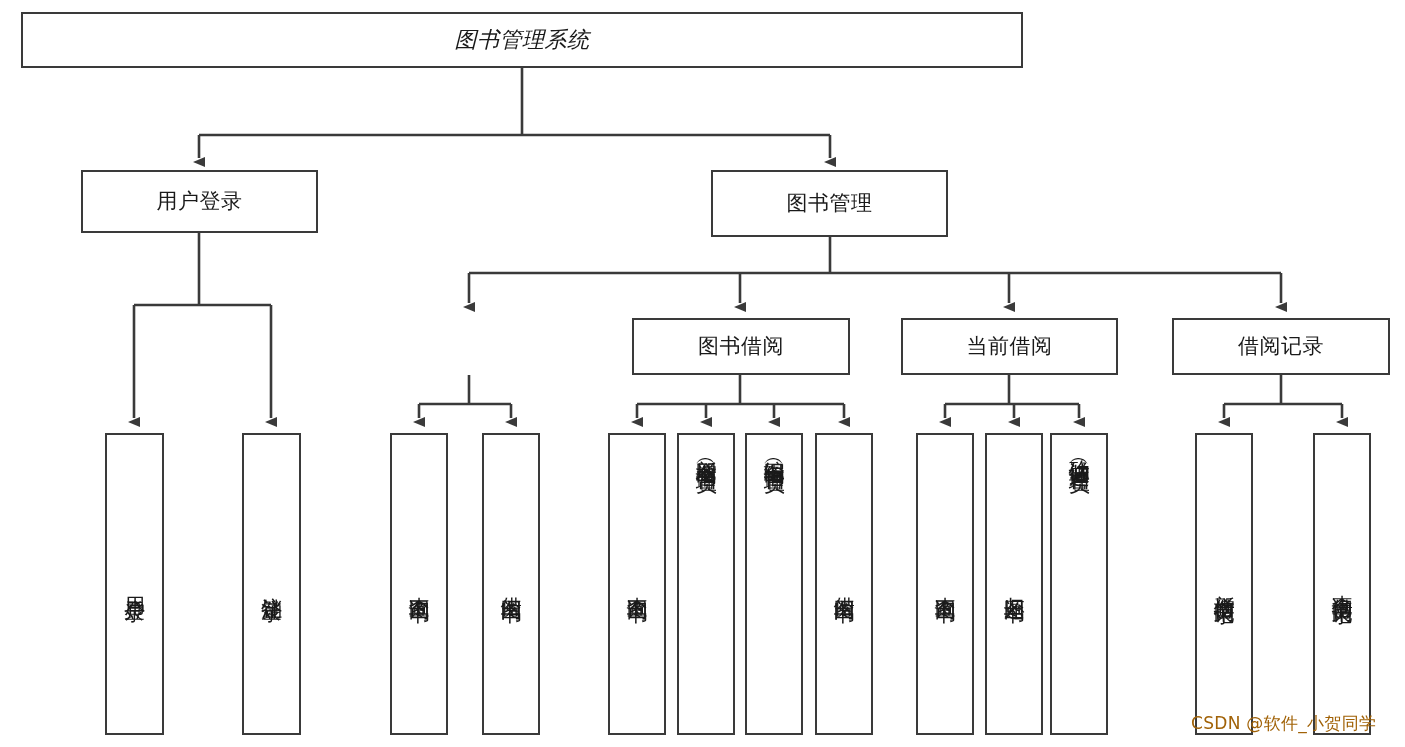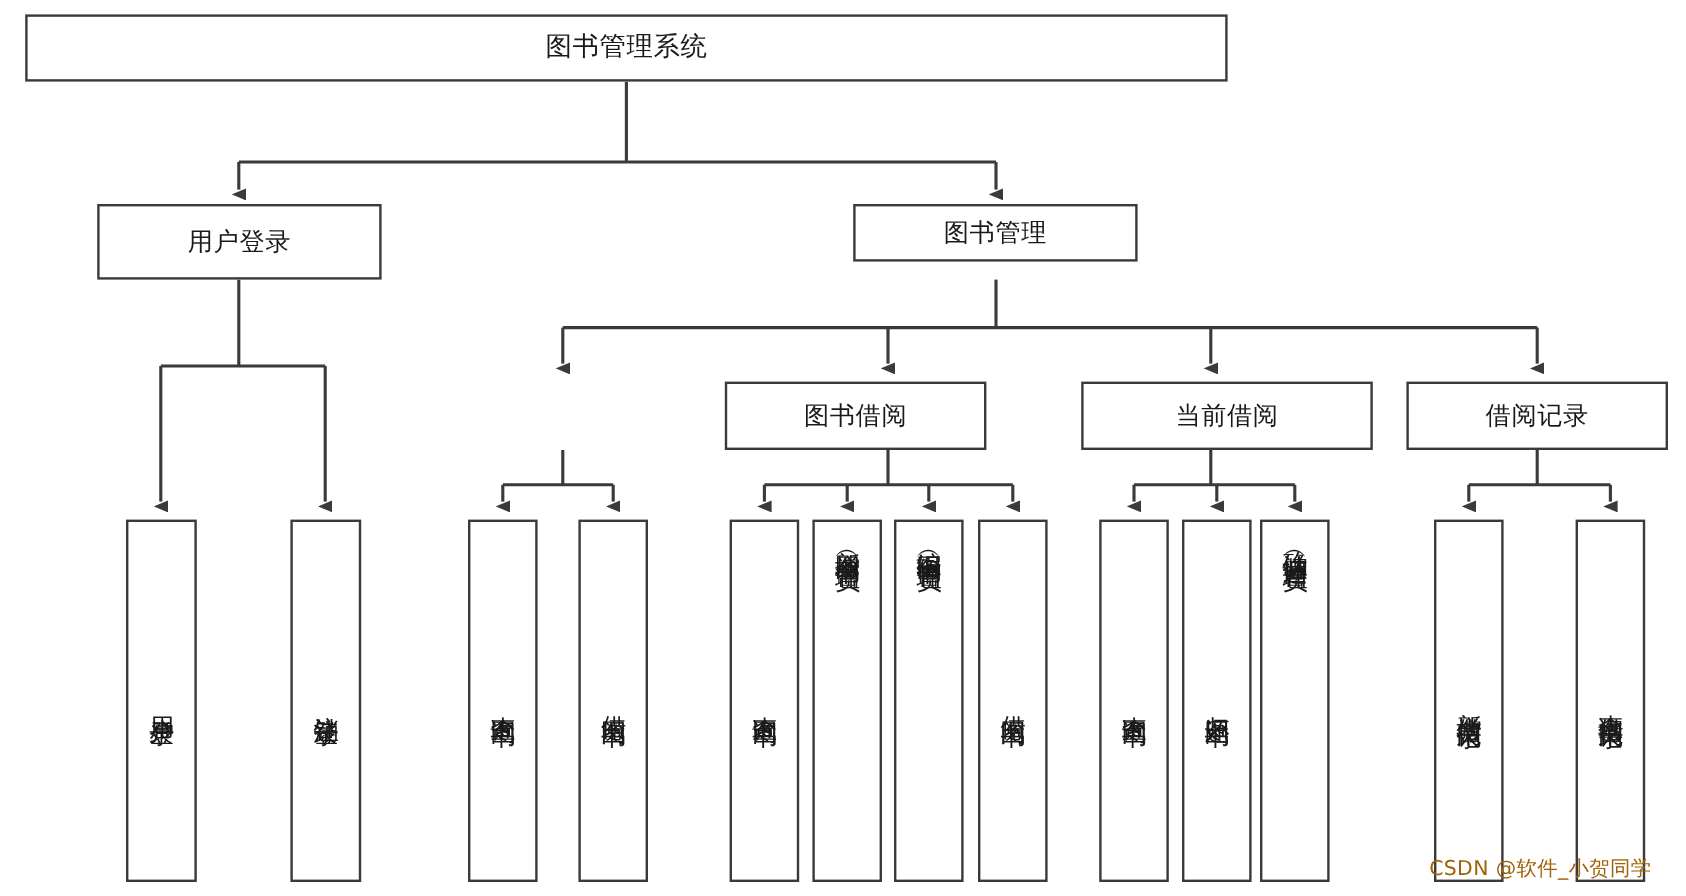--- a/index.html
+++ b/index.html
@@ -126,35 +126,35 @@
       <path d="M1014,404 L1014,418" marker-end="url(#arrow)"></path>
       <path d="M1079,404 L1079,418" marker-end="url(#arrow)"></path>
 
       <path d="M1281,375 L1281,404"></path>
       <path d="M1224,404 L1342,404"></path>
       <path d="M1224,404 L1224,418" marker-end="url(#arrow)"></path>
       <path d="M1342,404 L1342,418" marker-end="url(#arrow)"></path>
     </g>
   </svg>
 
-  <div class="node horiz root" style="left:21px; top:12px; width:1002px; height:56px;">
+  <div class="node horiz root" style="left:21px; top:12px; width:1002px; height:56px;font-style:italic;">
     <span class="label">图书管理系统</span>
   </div>
 
   <div class="node horiz" style="left:81px; top:170px; width:237px; height:63px;">
     <span class="label">用户登录</span>
   </div>
-  <div class="node horiz" style="left:711px; top:170px; width:237px; height:48px;">
+  <div class="node horiz" style="left:711px; top:170px; width:237px; height:67px;">
     <span class="label">图书管理</span>
   </div>
 
-  <div class="node horiz" style="left:604px; top:318px; width:218px; height:57px;align-items:center;">
+  <div class="node horiz" style="left:632px; top:318px; width:218px; height:57px;align-items:center;">
     <span class="label">图书借阅</span>
   </div>
-  <div class="node horiz" style="left:901px; top:318px; width:243px; height:57px;">
+  <div class="node horiz" style="left:901px; top:318px; width:217px; height:57px;">
     <span class="label">当前借阅</span>
   </div>
   <div class="node horiz" style="left:1172px; top:318px; width:218px; height:57px;">
     <span class="label">借阅记录</span>
   </div>
 
   <div class="node vert mid" style="left:105px; top:433px; width:59px; height:302px;">
     <span class="label">用户登录</span>
   </div>
   <div class="node vert mid" style="left:242px; top:433px; width:59px; height:302px;">

